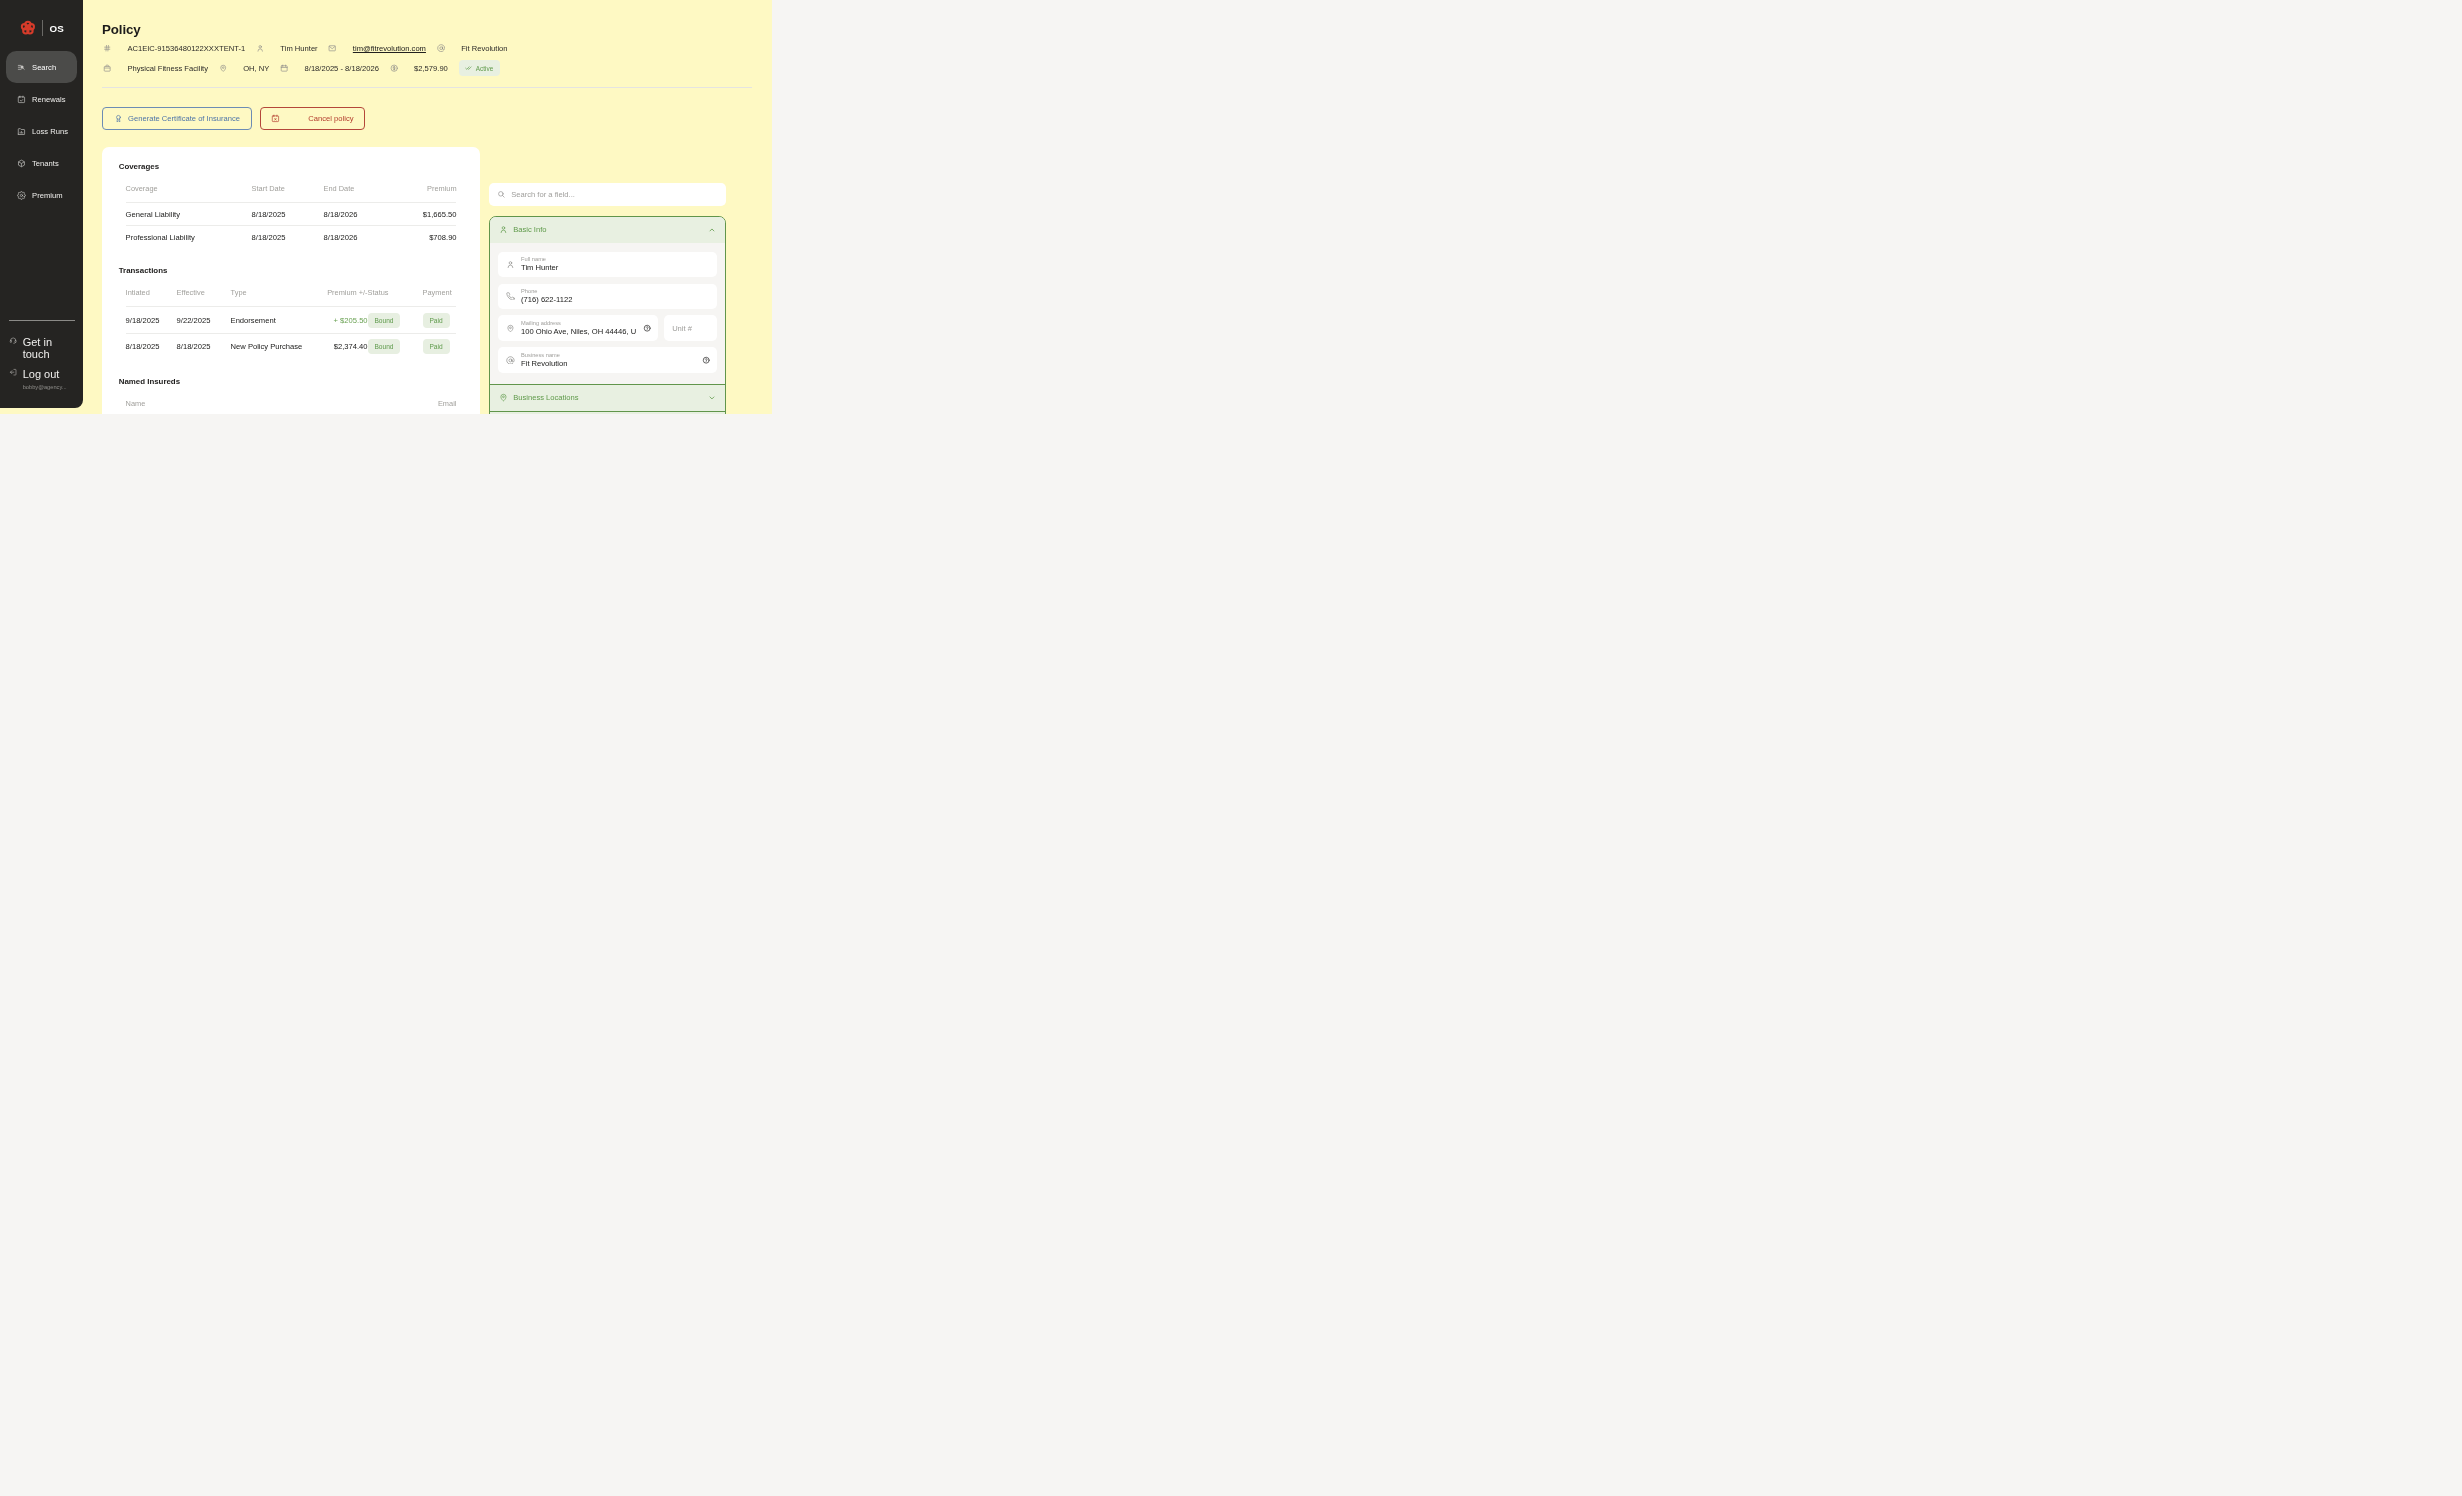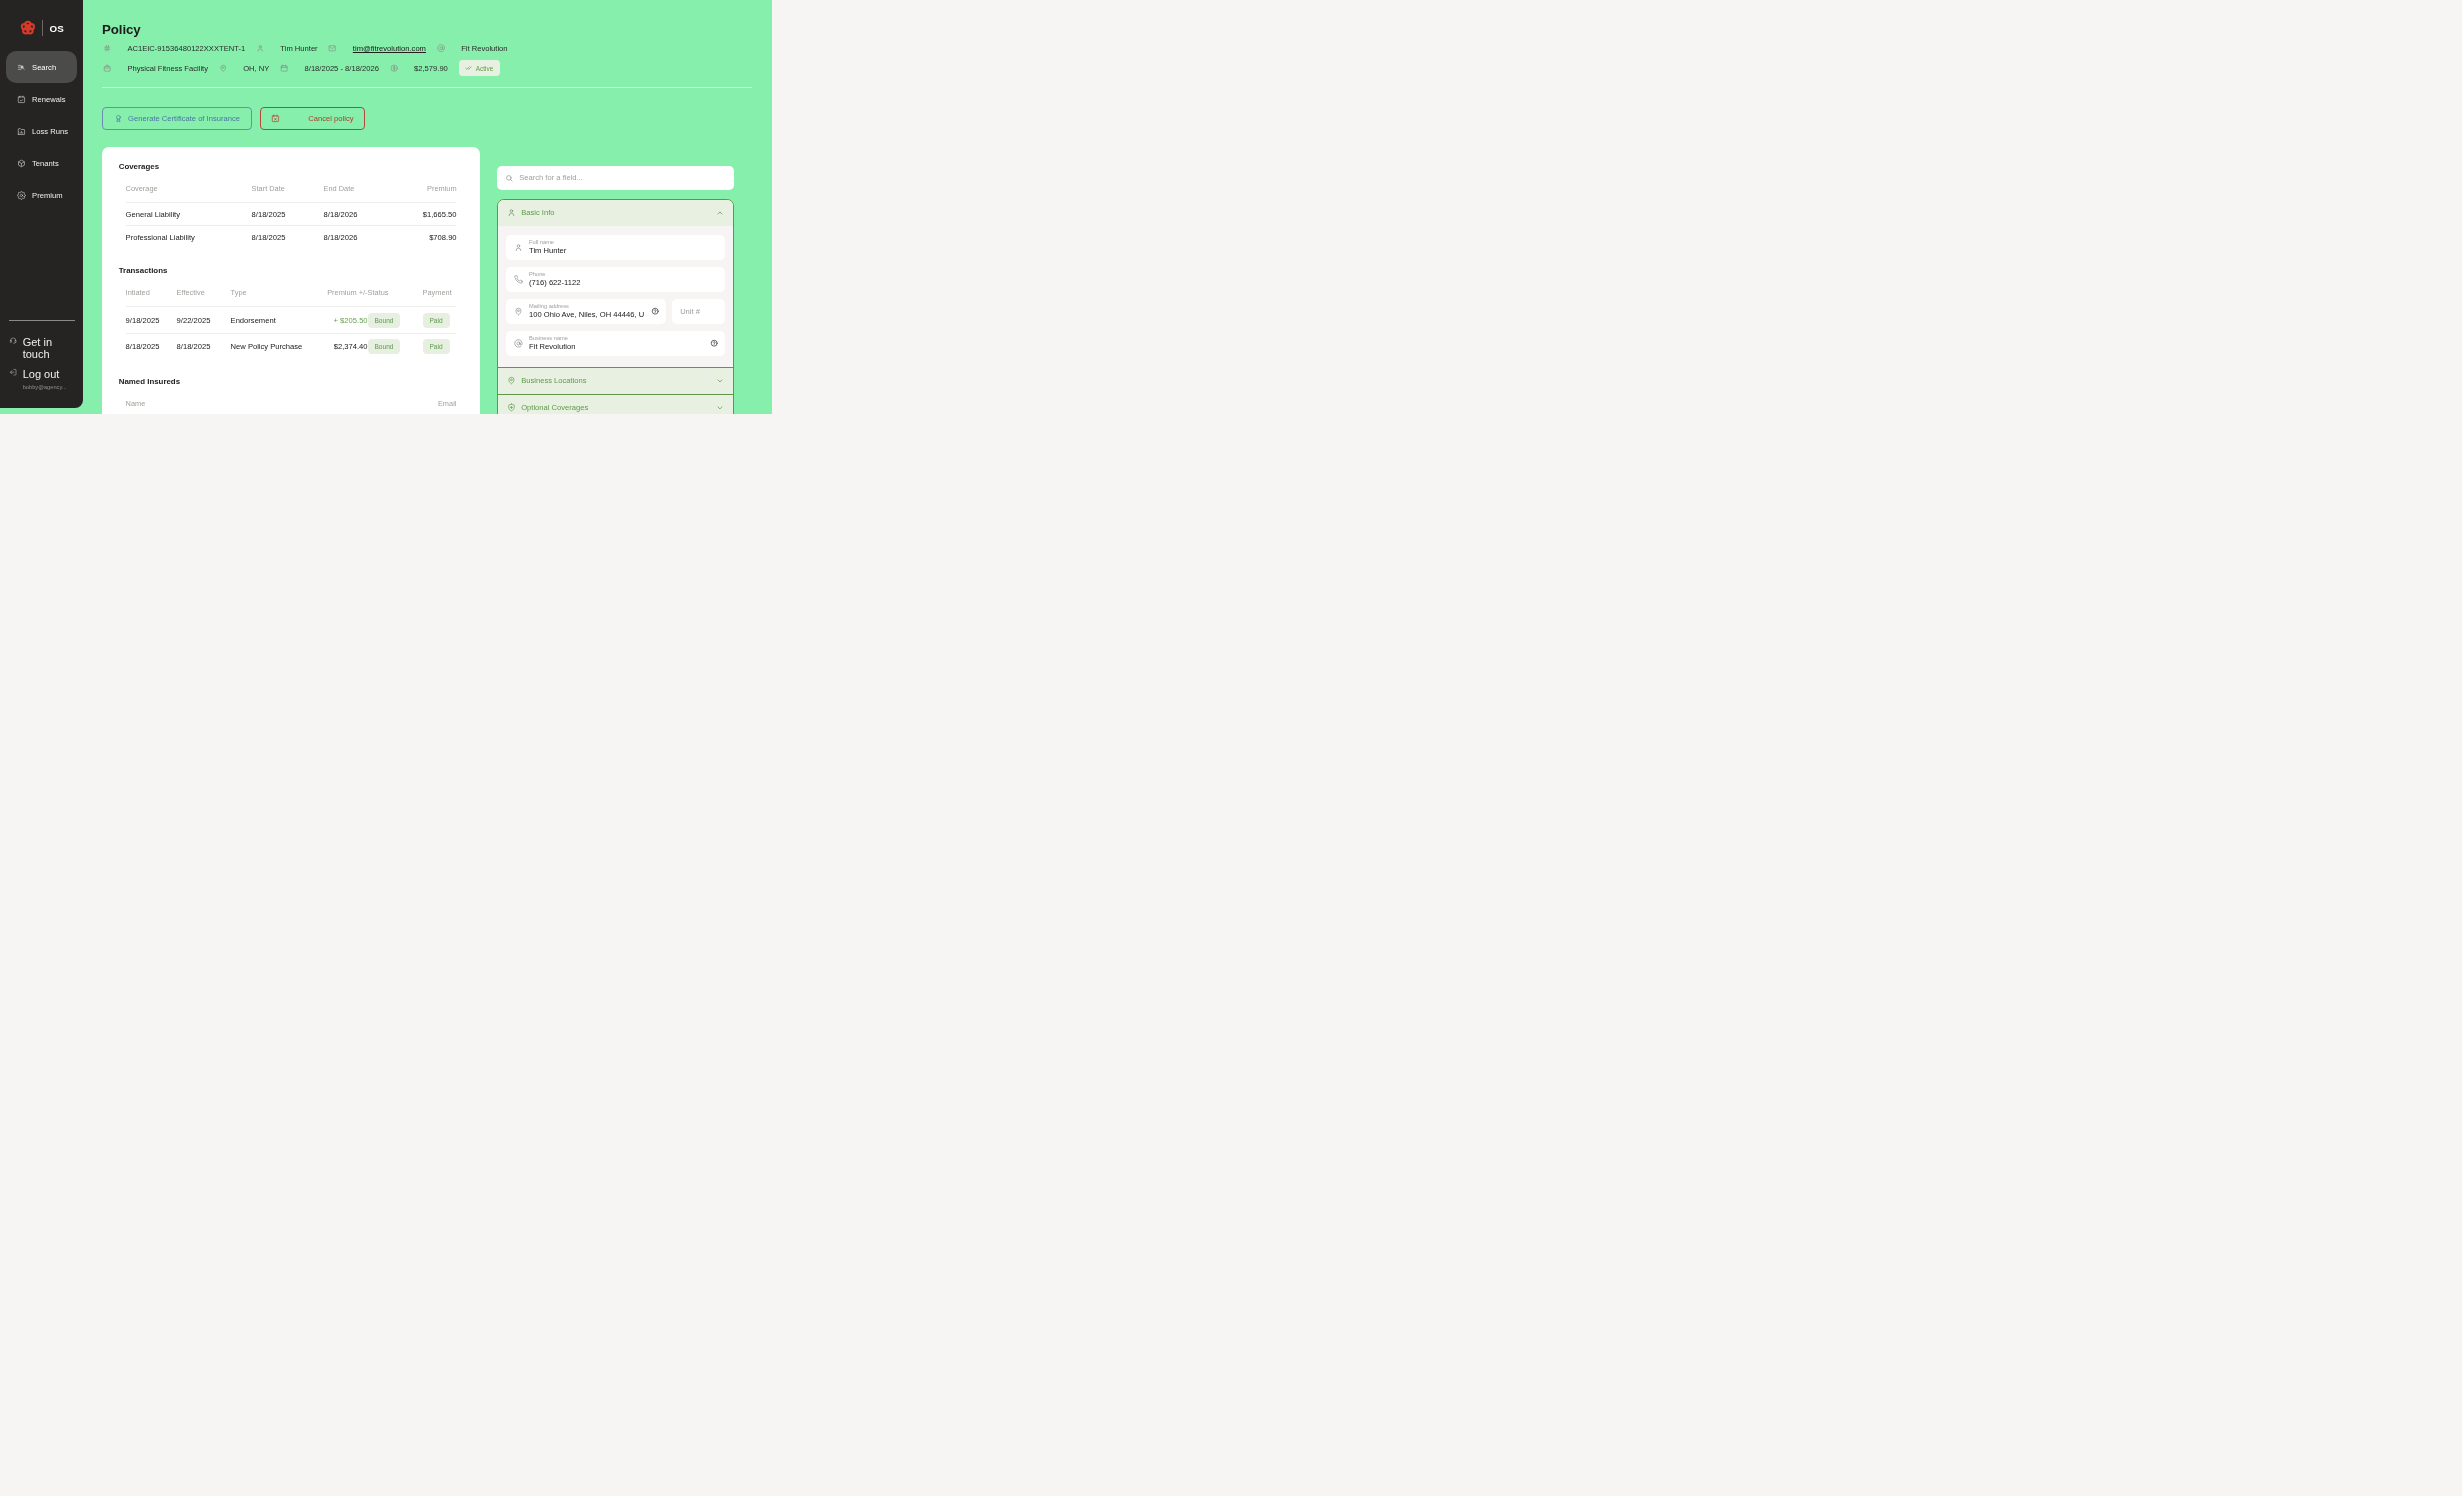--- a/index.html
+++ b/index.html
@@ -1,18 +1,18 @@
 <!DOCTYPE html>
 <html style="font-size:7.9px"><head>
 <meta charset="utf-8">
 <style>
   * { margin:0; padding:0; box-sizing:border-box; }
   html,body { width:772px; height:414px; }
   body { font-family:"Liberation Sans", sans-serif; background:#f6f5f3; color:#21201e; }
-  #app { position:relative; width:772px; height:414px; overflow:hidden; background:#86efac; }
+  #app { position:relative; width:772px; height:414px; overflow:hidden; background:#fef9c3; }
 
   
   .sidebar { position:absolute; left:0; top:0; width:83px; height:408px;
              background:#252422; border-radius:0 0 7.9px 0; z-index:5; }
   .logo-row { display:flex; align-items:center; margin:19.7px 0 0 19.7px; }
   .logo-row svg { width:15.8px; height:15.8px; }
   .logo-sep { width:0.7px; height:16.7px; background:#6a6966; margin:0 6.4px 0 6.9px; }
   .logo-text { color:#fff; font-size:9.8px; font-weight:bold; letter-spacing:0.2px; }
   .nav { margin:14.8px 5.9px 0 5.9px; }
   .nav-item { display:flex; align-items:center; gap:6px; height:32px; padding:0 0 0 11.3px;
@@ -40,21 +40,21 @@
                   font-size:6.4px; border-radius:3.9px; padding:3.9px 6.4px; }
   .badge-active svg { width:7.4px; height:7.4px; }
   .hr { height:0.5px; background:#e5e4e1; margin:11.8px 20px 0 19px; }
   .btn-row { display:flex; gap:7.9px; margin:18.7px 0 0 19px; }
   .btn { display:inline-flex; align-items:center; gap:5.4px; border-radius:4px; font-size:7.6px;
          padding:6.4px 10.8px; background:transparent; cursor:pointer; font-family:inherit; }
   .btn svg { width:8.9px; height:8.9px; }
   .btn-blue { border:0.7px solid #6c8cb4; color:#4d74a8; }
   .btn-red  { border:0.7px solid #b4473a; color:#b23a2c;gap:28px; }
 
-  .columns { display:flex; align-items:center; gap:17px; margin:16.7px 20px 0 19px; }
+  .columns { display:flex; align-items:flex-end; gap:9px; margin:16.7px 20px 0 19px; }
 
   
   .card { background:#fff; border-radius:6.9px; width:378px; padding:14.8px 16.7px 19.7px; min-height:276px; }
   .sec-title { font-size:7.9px; font-weight:bold; color:#1d1c1b; }
   .tbl { margin:0 6.9px; }
   .tbl-head { color:#a09f9b; font-size:7.4px; }
   .grid-cov { display:grid; grid-template-columns:126px 72px 84px 49px; align-items:center; }
   .grid-trx { display:grid; grid-template-columns:51px 54px 88px 49px 55px 34px; align-items:center; }
   .grid-nam { display:grid; grid-template-columns:1fr auto; align-items:center; }
   .tbl-head > div { padding:12.8px 0 9.8px; }

